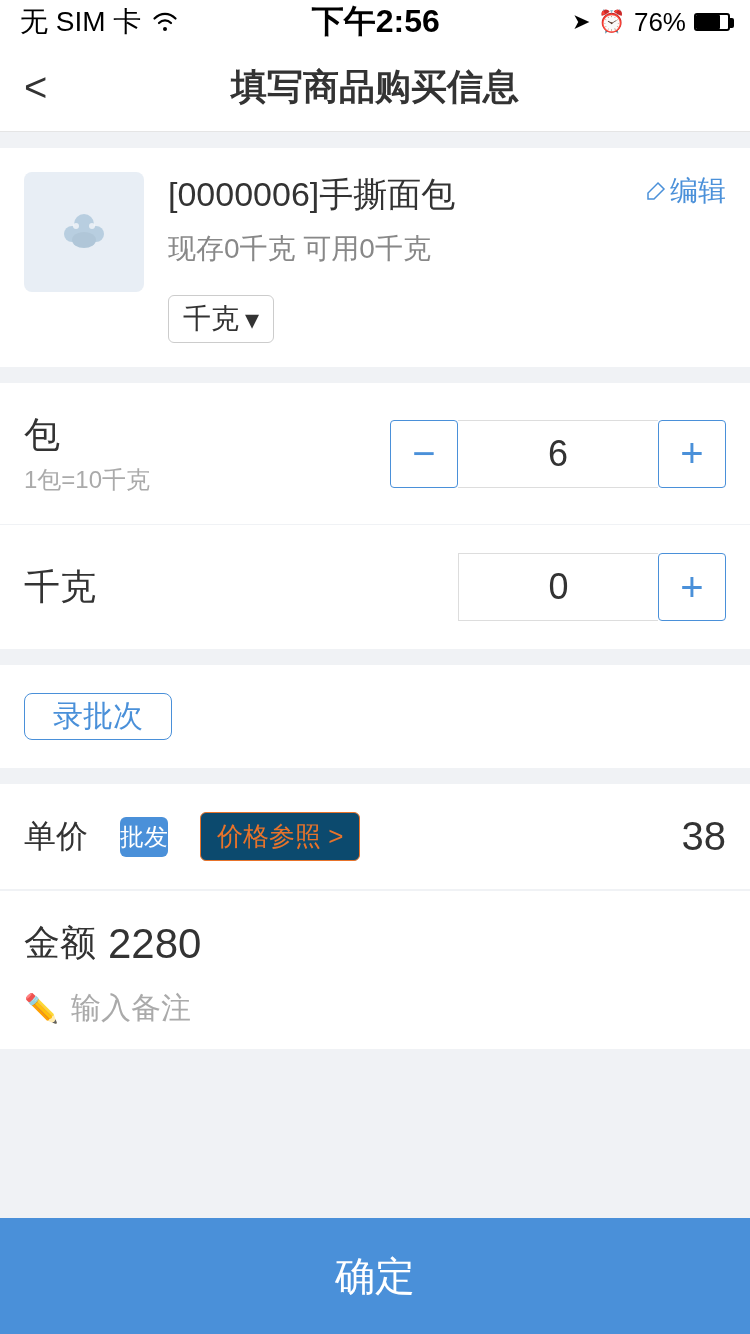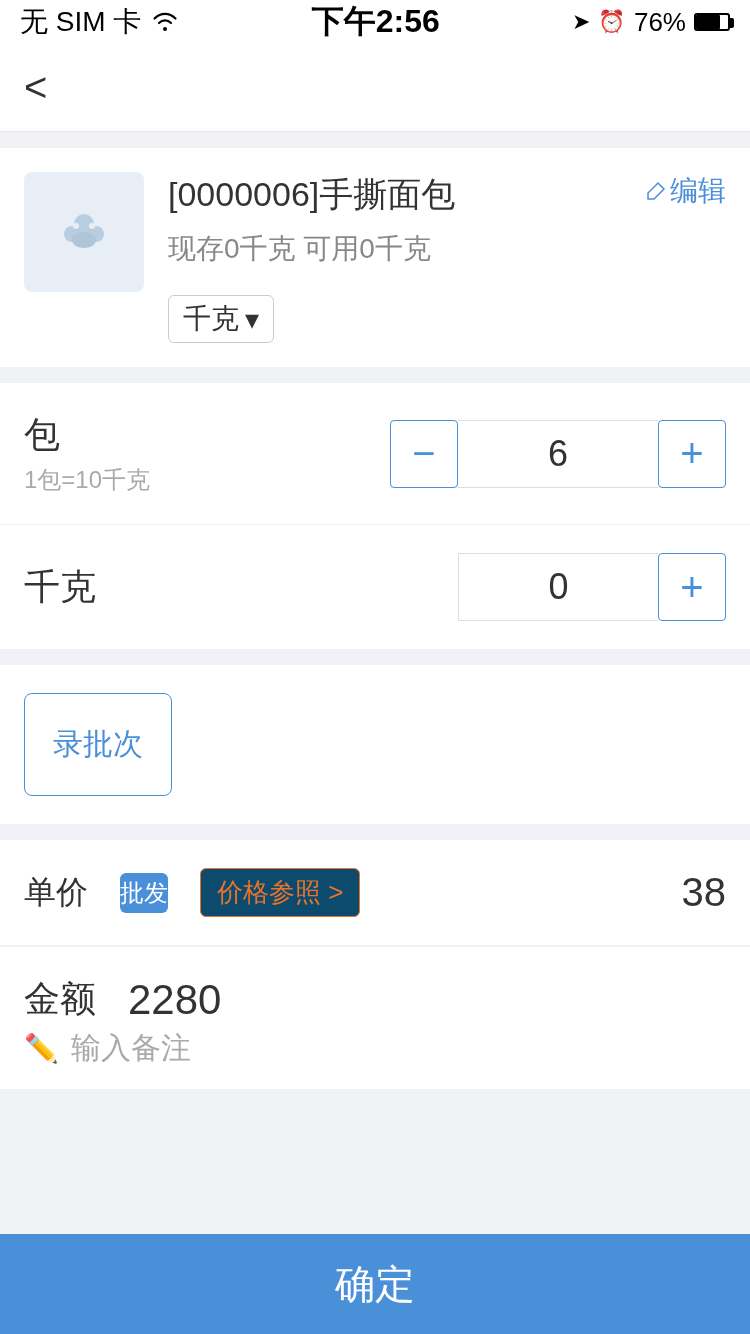--- a/index.html
+++ b/index.html
@@ -151,21 +151,21 @@
       align-items: center;
       justify-content: space-between;
       margin-top: 16px;
     }
     .summary-text { font-size: 34px; color: #333; }
     .record-btn {
       border: 1px solid #4a90d9;
       color: #4a90d9;
       background: #fff;
       border-radius: 8px;
-      padding: 30px 28px;
+      padding: 2px 28px;
       font-size: 30px;
       cursor: pointer;
     }
 
     
     .price-section {
       background: #fff;
       margin-top: 16px;
       padding: 28px 24px;
     }
@@ -203,40 +203,40 @@
 
     
     .amount-section {
       background: #fff;
       margin-top: 2px;
       padding: 28px 24px 20px;
     }
     .amount-row {
       display: flex;
       align-items: center;
-      gap: 32px;
-      margin-bottom: 4px;
+      gap: 12px;
+      margin-bottom: 20px;
     }
     .amount-label { font-size: 36px; color: #333; }
     .amount-value { font-size: 42px; color: #333; font-weight: 500; }
     .remark-row {
       display: flex;
       align-items: center;
       gap: 12px;
       color: #aaa;
       font-size: 30px;
     }
 
     
     .confirm-btn {
       position: fixed;
       bottom: 0;
       left: 0;
       width: 750px;
-      height: 100px;
+      height: 116px;
       background: #4a90d9;
       color: #fff;
       font-size: 40px;
       border: none;
       cursor: pointer;
       display: flex;
       align-items: center;
       justify-content: center;
     }
 
@@ -264,20 +264,21 @@
     <span>76%</span>
     <span style="display:inline-block;width:36px;height:18px;border:2px solid #000;border-radius:3px;position:relative;">
       <span style="display:block;width:76%;height:100%;background:#000;border-radius:1px;"></span>
       <span style="position:absolute;right:-6px;top:3px;width:4px;height:10px;background:#000;border-radius:0 2px 2px 0;"></span>
     </span>
   </div>
 </div>
 
 <div class="nav-bar">
   <span class="nav-back">&lt;</span>
+  <span class="nav-title">填写商品购买信息</span>
 </div>
 
 <div class="product-section">
   <div class="product-image">
     <svg viewBox="0 0 64 64" fill="none">
       <circle cx="32" cy="24" r="10" fill="#8ab0cc"></circle>
       <ellipse cx="20" cy="34" rx="8" ry="8" fill="#8ab0cc"></ellipse>
       <ellipse cx="44" cy="34" rx="8" ry="8" fill="#8ab0cc"></ellipse>
       <ellipse cx="32" cy="40" rx="12" ry="8" fill="#7aa0bc"></ellipse>
       <circle cx="24" cy="26" r="3" fill="#fff" opacity="0.8"></circle>

